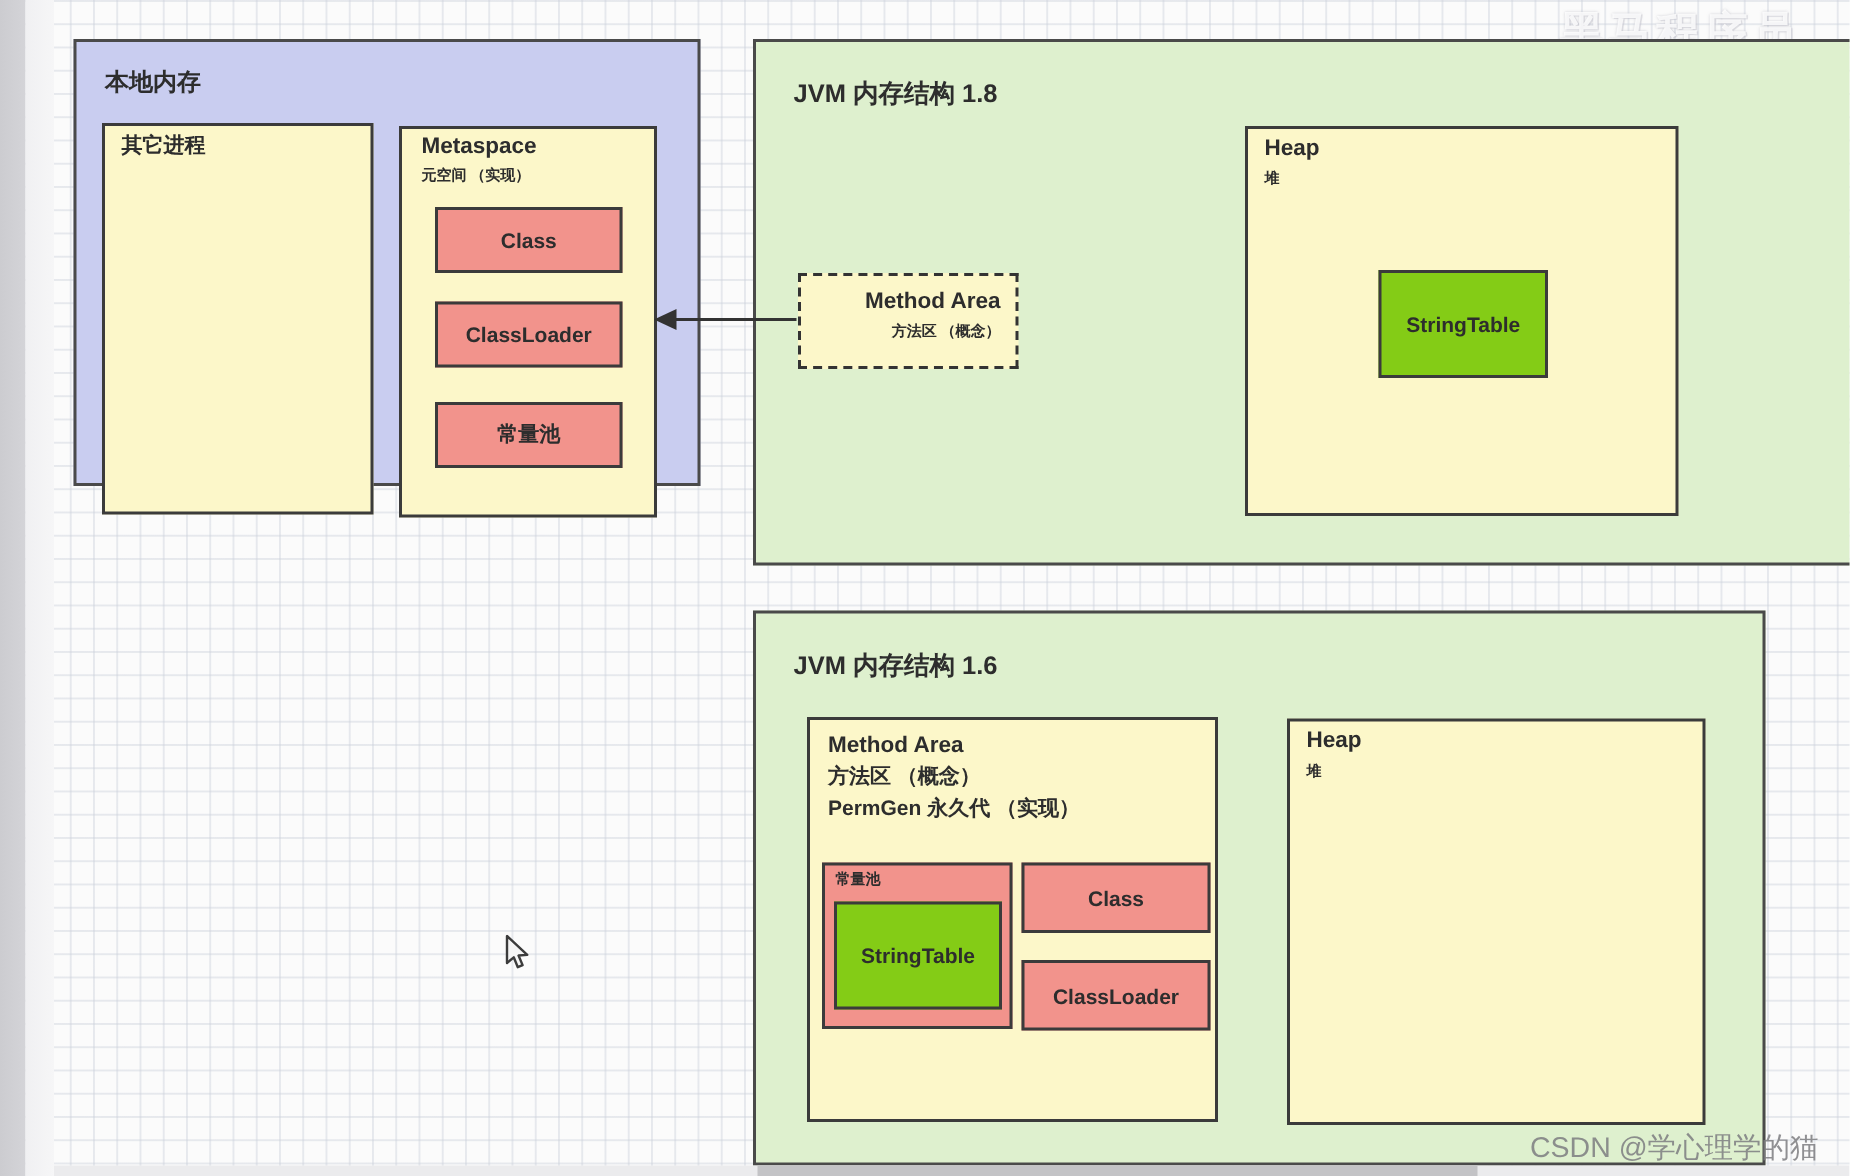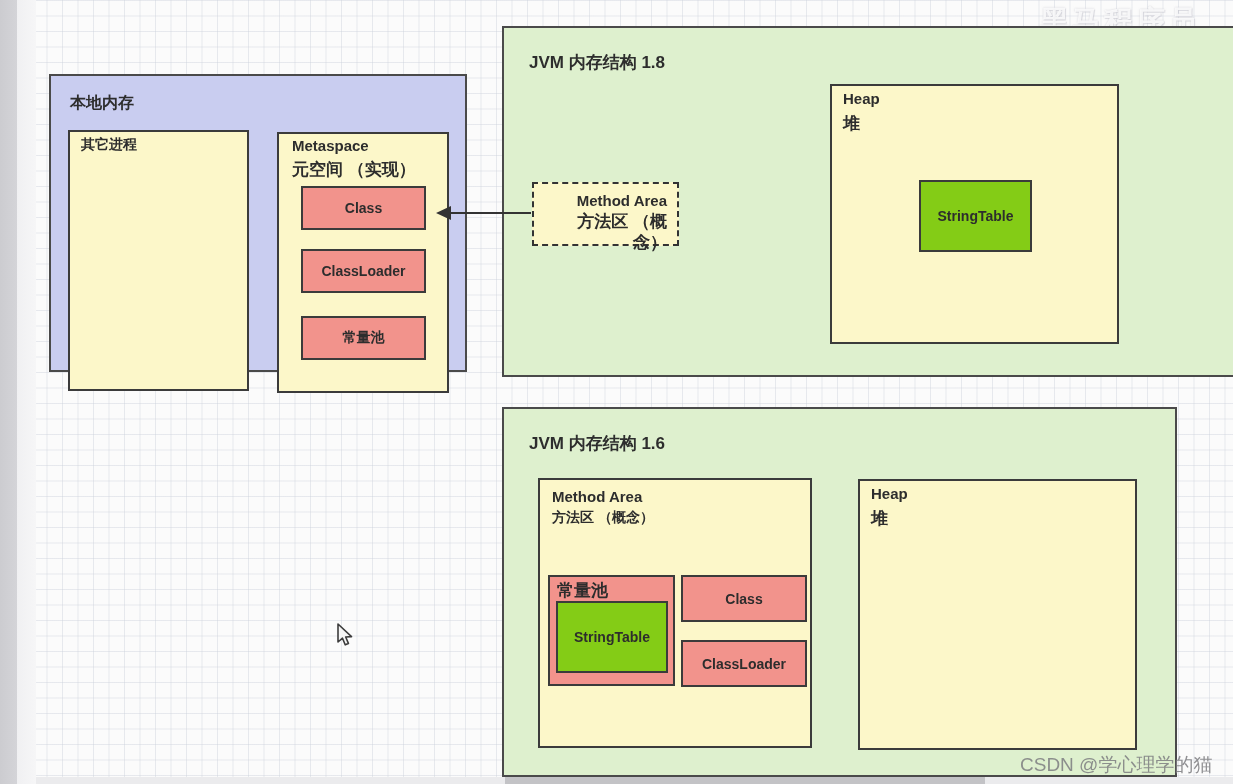--- a/index.html
+++ b/index.html
@@ -30,21 +30,21 @@
   .yellow   { background:#fcf7c9; }
   .green    { background:#def0ce; }
   .salmon   { background:#f2938c; }
   .red      { background:#84cc16; }
 
   .box-title { position:absolute; font-weight:bold; }
   .t16 { font-size:16px; }
   .t17 { font-size:17px; }
   .t15 { font-size:15px; }
   .t14 { font-size:14px; }
-  .t13 { font-size:17px; }
+  .t13 { font-size:10px;font-family:Liberation Serif, serif; }
 
   .center-label { display:flex; align-items:center; justify-content:center;
     font-weight:bold; font-size:14px; }
 
   .dashed { border:2px dashed #333; padding:6px 10px; line-height:21px; }
 
   .ma16-text { padding:6px 12px; line-height:21px; font-weight:bold; }
 
   .hscroll-track { left:36px; top:777px; width:1197px; height:7px; background:#ebebed; }
   .hscroll-thumb { position:absolute; left:469px; top:0; width:480px; height:7px; background:#c3c3c6; }
@@ -55,28 +55,28 @@
 </head>
 <body>
 
 <div id="canvas">
 
   <div class="abs strip-outer"></div>
   <div class="abs strip-inner"></div>
 
   <div class="abs faded-mark">黑马程序员</div>
 
-  <div class="box lavender outer-border" style="left:49px; top:26px; width:418px; height:298px;margin-top:48px;">
+  <div class="box lavender outer-border" style="left:49px; top:26px; width:418px; height:298px;">
     <div class="box-title t16" style="left:19px; top:17px;">本地内存</div>
 
     <div class="box yellow" style="left:17px; top:54px; width:181px; height:261px;padding-left:33px;">
       <div class="box-title t14" style="left:11px; top:4px;">其它进程</div>
     </div>
 
-    <div class="box yellow" style="left:226px; top:56px; width:172px; height:261px;">
+    <div class="box yellow" style="left:215px; top:56px; width:172px; height:261px;">
       <div class="box-title t15" style="left:13px; top:3px;">Metaspace</div>
       <div class="box-title t13" style="left:13px; top:24px;">元空间 （实现）</div>
 
       <div class="box salmon center-label" style="left:22px; top:52px; width:125px; height:44px;">
         <span>Class</span>
       </div>
       <div class="box salmon center-label" style="left:22px; top:115px; width:125px; height:44px;">
         <span>ClassLoader</span>
       </div>
       <div class="box salmon center-label" style="left:22px; top:182px; width:125px; height:44px;">
@@ -108,20 +108,21 @@
     <polygon points="3,12 18,5 18,19" fill="#333"></polygon>
   </svg>
 
   <div class="box green outer-border" style="left:502px; top:407px; width:675px; height:370px;">
     <div class="box-title t17" style="left:25px; top:23px;">JVM 内存结构 1.6</div>
 
     <div class="box yellow" style="left:34px; top:69px; width:274px; height:270px;">
       <div class="ma16-text">
         <div class="t15">Method Area</div>
         <div class="t14">方法区 （概念）</div>
+        <div class="t14">PermGen 永久代 （实现）</div>
       </div>
 
       <div class="box salmon" style="left:8px; top:95px; width:127px; height:111px;">
         <div class="box-title t13" style="left:7px; top:2px;">常量池</div>
         <div class="box red center-label" style="left:6px; top:24px; width:112px; height:72px;">
           <span>StringTable</span>
         </div>
       </div>
 
       <div class="box salmon center-label" style="left:141px; top:95px; width:126px; height:47px;">

